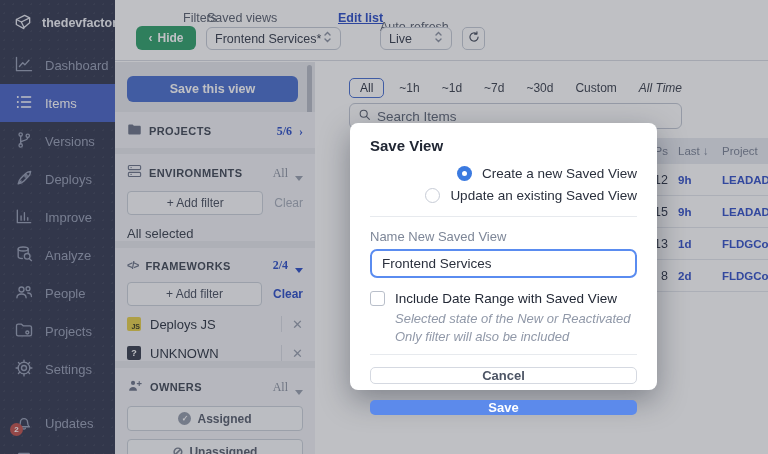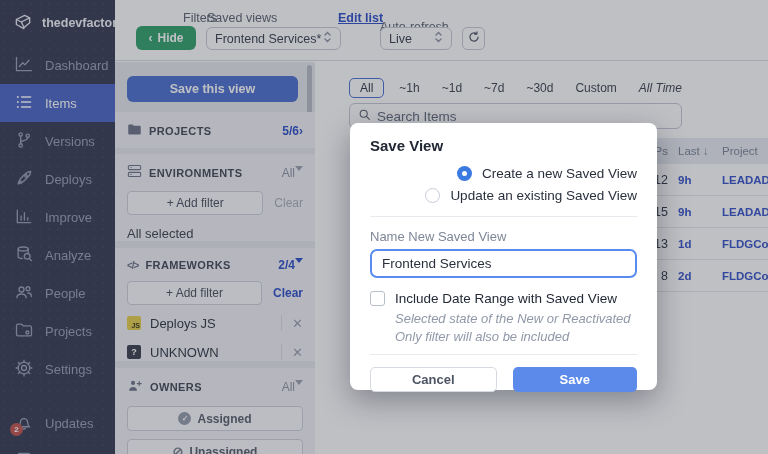--- a/index.html
+++ b/index.html
@@ -31,21 +31,21 @@
   .btn-refresh { position:absolute; left:347px; top:27px; width:23px; height:23px; background:#fff; border:1px solid #c6ccd6;
     border-radius:5px; display:flex; align-items:center; justify-content:center; cursor:pointer; }
 
   
   .filter-panel { position:absolute; left:115px; top:62px; width:200px; height:392px; background:#e7e9ed; z-index:1; overflow:hidden; }
   .btn-saveview { position:absolute; left:12px; top:14px; width:171px; height:26px; background:#4b70cf; border:none; border-radius:6px;
     color:#fff; font-size:12.5px; font-weight:bold; cursor:pointer; font-family:inherit; }
   .fcard { position:absolute; left:0; width:200px; background:#f2f3f6; padding:10px 12px; }
   .fcard-title-row { display:flex; align-items:center; gap:7px; }
   .fcard-title { font-size:11px; font-weight:bold; letter-spacing:0.4px; color:#424957; }
-  .fcard-right { margin-left:auto; display:flex; align-items:flex-start; gap:0; }
+  .fcard-right { margin-left:auto; display:flex; align-items:flex-end; gap:7px;font-family:Liberation Serif, serif; }
   .count-link { font-size:12px; font-weight:bold; color:#2e50c8; cursor:pointer; }
   .count-muted { font-size:12px; color:#8d94a3; cursor:pointer; }
   .caret-down { width:0; height:0; border-left:4px solid transparent; border-right:4px solid transparent; border-top:5px solid currentColor; display:inline-block; }
   .count-muted .caret-down { color:#9aa1af; } .count-link .caret-down { color:#2e50c8; }
   .addfilter-row { display:flex; align-items:center; margin-top:9px; }
   .btn-addfilter { width:140px; height:24px; background:#fbfbfc; border:1px solid #ccd1da; border-radius:4px;
     font-size:12px; color:#4a5160; cursor:pointer; font-family:inherit; }
   .clear-muted { margin-left:11px; font-size:12px; color:#a6adba; }
   .clear-link { margin-left:11px; font-size:12px; font-weight:bold; color:#2e50c8; cursor:pointer; }
   .fstatus { margin-top:11px; font-size:13px; color:#3c4350; }
@@ -96,21 +96,21 @@
   .radio-label { font-size:13.5px; color:#2a303d; }
   .m-divider { height:1px; background:#e7eaee; margin:10px 0 12px; }
   .m-label { font-size:13px; color:#7e8798; margin-bottom:5px; }
   .m-input { width:100%; height:29px; border:2px solid #5a8cf0; border-radius:7px; padding:0 10px;
     font-size:13.5px; color:#2a303d; outline:none; font-family:inherit; }
   .chk-row { display:flex; align-items:center; gap:10px; margin-top:11px; height:18px; cursor:pointer; }
   .checkbox { width:15px; height:15px; border:1.5px solid #b9bfca; border-radius:3px; background:#fff; flex:0 0 auto; }
   .chk-label { font-size:13.5px; color:#232936; }
   .m-hint { margin:3px 0 0 25px; font-size:13px; font-style:italic; color:#9098a8; line-height:1.35; }
   .m-divider2 { height:1px; background:#e7eaee; margin:9px 0 12px; }
-  .m-buttons { display:flex; gap:16px; }
+  .m-buttons { display:flex; gap:16px;flex-direction:column; }
   .btn-cancel { flex:1; height:25px; background:#fff; border:1px solid #d5d9e1; border-radius:5px;
     font-size:13px; font-weight:bold; color:#4d5565; cursor:pointer; font-family:inherit; }
   .btn-save { flex:1; height:25px; background:#5c8aeb; border:none; border-radius:5px;
     font-size:13px; font-weight:bold; color:#fff; cursor:pointer; font-family:inherit; }
 
   .ico { stroke:#99a1b6; fill:none; stroke-width:1.6; stroke-linecap:round; stroke-linejoin:round; }
   .active .ico { stroke:#fff; }
   .frw-glyph { font-size:10px; font-weight:bold; color:#6d7589; letter-spacing:-1px; }
 </style>
 </head>

